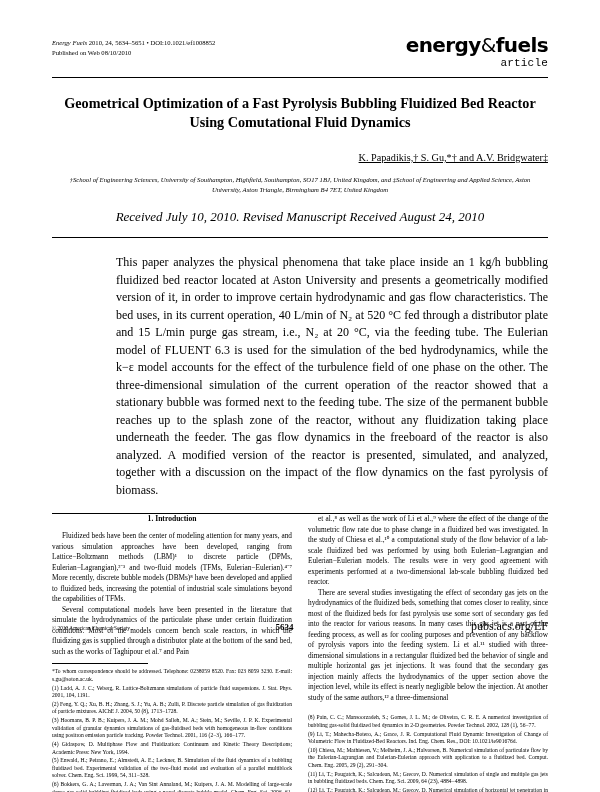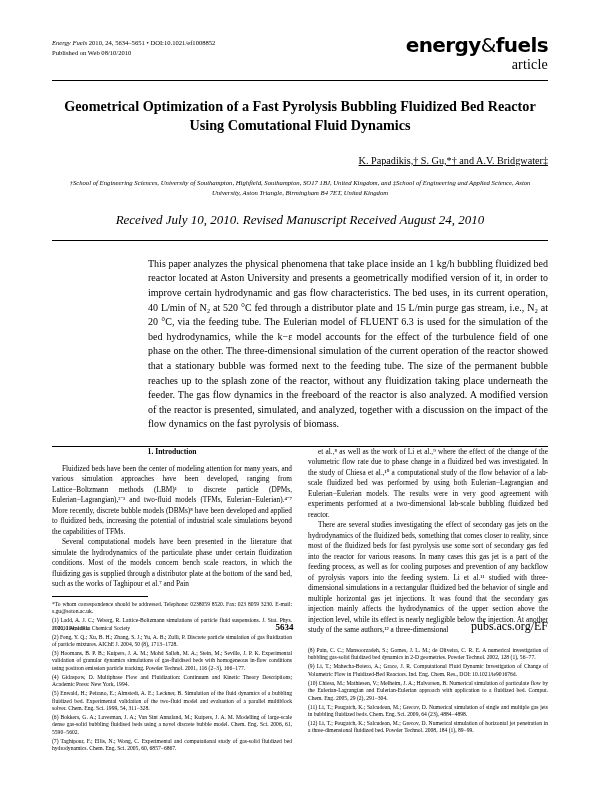--- a/index.html
+++ b/index.html
@@ -43,22 +43,22 @@
     line-height: 0.95;
   }
   .brand {
     font-family: "DejaVu Sans", sans-serif;
     font-size: 20px;
     font-weight: bold;
     letter-spacing: -0.6px;
   }
   .brand .amp { font-weight: normal; }
   .brand-sub {
-    font-family: Liberation Serif, serif;
-    font-size: 14px;
+    font-family: Liberation Mono, monospace;
+    font-size: 11px;
     margin-top: 3px;
     letter-spacing: 0.2px;
   }
 
   
   .title {
     text-align: center;
     font-size: 14.2px;
     font-weight: bold;
     line-height: 1.32;
@@ -87,23 +87,23 @@
   }
 
   .rule-wrap {
     margin-top: 12px;
     border-top: 1.2px solid #000;
   }
 
   
   .abstract {
     margin-top: 16px;
-    margin-left: 96px;
+    margin-left: 64px;
     margin-right: 0px;
-    font-size: 10px;
+    font-size: 12px;
     line-height: 1.46;
     text-align: justify;
   }
   .abstract-rule {
     margin-top: 14px;
     border-top: 1.2px solid #000;
   }
 
   
   .columns {

